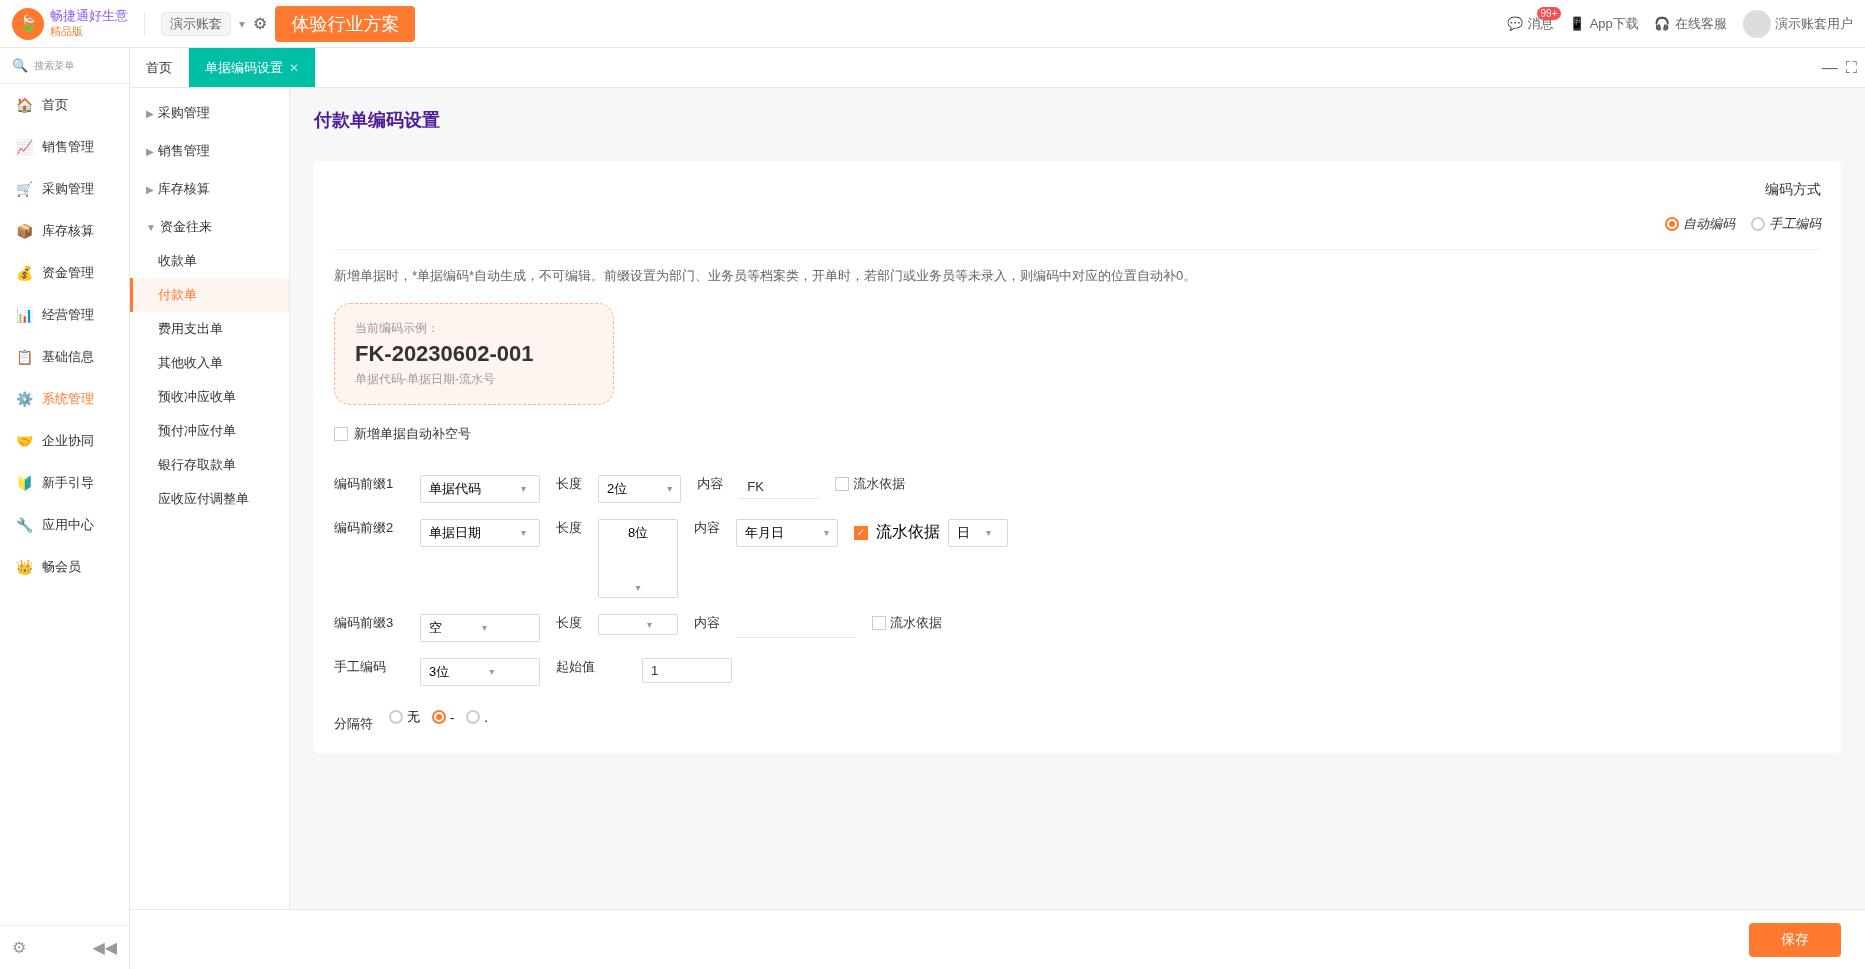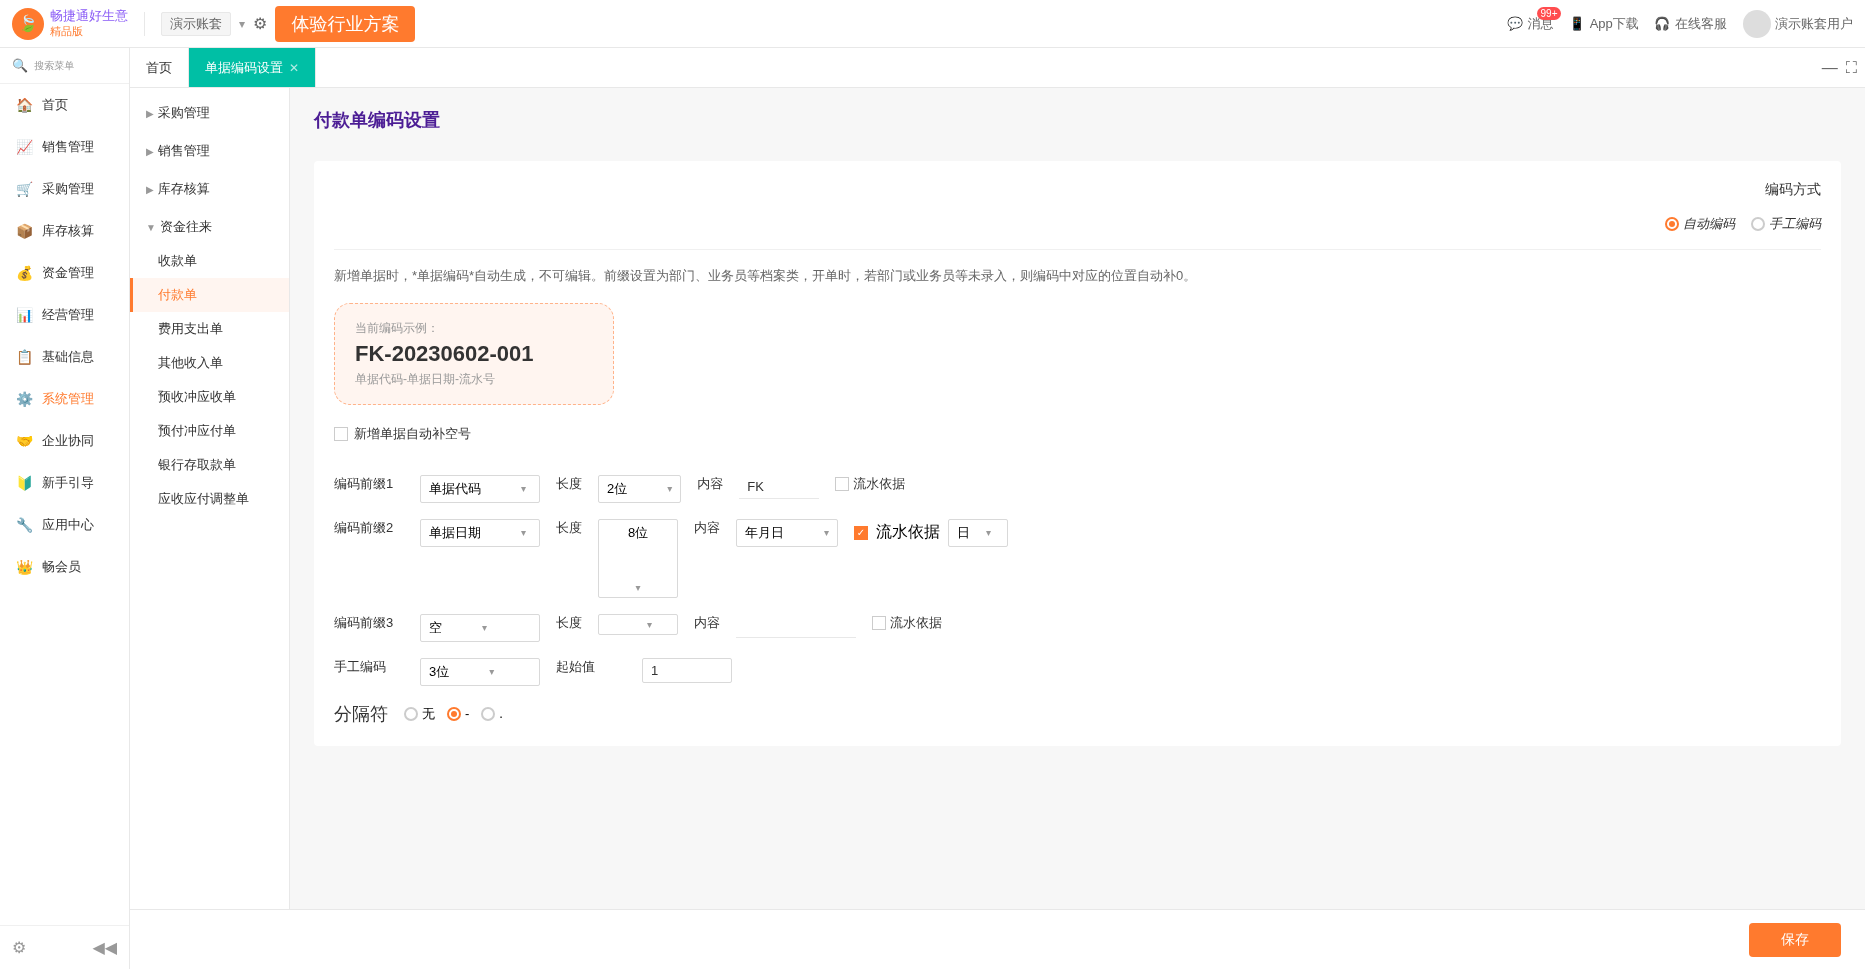--- a/index.html
+++ b/index.html
@@ -112,21 +112,21 @@
     .form-select { display: flex; align-items: center; border: 1px solid #d9d9d9; border-radius: 2px; padding: 4px 8px; background: #fff; cursor: pointer; font-size: 13px; gap: 40px; min-width: 120px; }
     .form-select-arrow { color: #999; font-size: 10px; }
     .form-input { border: 1px solid #d9d9d9; border-radius: 2px; padding: 4px 8px; font-size: 13px; min-width: 80px; color: #333; }
     .form-input-readonly { border: none; border-bottom: 1px solid #e8e8e8; padding: 4px 8px; font-size: 13px; color: #333; min-width: 80px; background: transparent; }
     .length-label { font-size: 13px; color: #333; }
     .content-label { font-size: 13px; color: #333; }
     .serial-checkbox { display: flex; align-items: center; gap: 4px; font-size: 13px; color: #333; cursor: pointer; }
 
     
     .separator-row { display: flex; align-items: center; gap: 16px; margin-top: 8px; }
-    .separator-label { font-size: 18px; color: #333; }
+    .separator-label { font-size: 13px; color: #333; margin-top: 13px; }
     .separator-options { display: flex; align-items: center; gap: 12px; }
     .radio-sep { display: flex; align-items: center; gap: 4px; font-size: 13px; cursor: pointer; }
 
     
     .bottom-bar { height: 60px; background: #fff; border-top: 1px solid #e8e8e8; display: flex; align-items: center; justify-content: flex-end; padding: 0 24px; flex-shrink: 0; }
     .save-btn { background: #ff7a2e; color: #fff; border: none; padding: 8px 32px; border-radius: 4px; font-size: 14px; cursor: pointer; }
 
     
     .serial-row-extra { display: flex; align-items: center; gap: 8px; }
     .day-select { display: flex; align-items: center; border: 1px solid #d9d9d9; border-radius: 2px; padding: 4px 8px; background: #fff; cursor: pointer; font-size: 13px; gap: 16px; min-width: 60px; }

